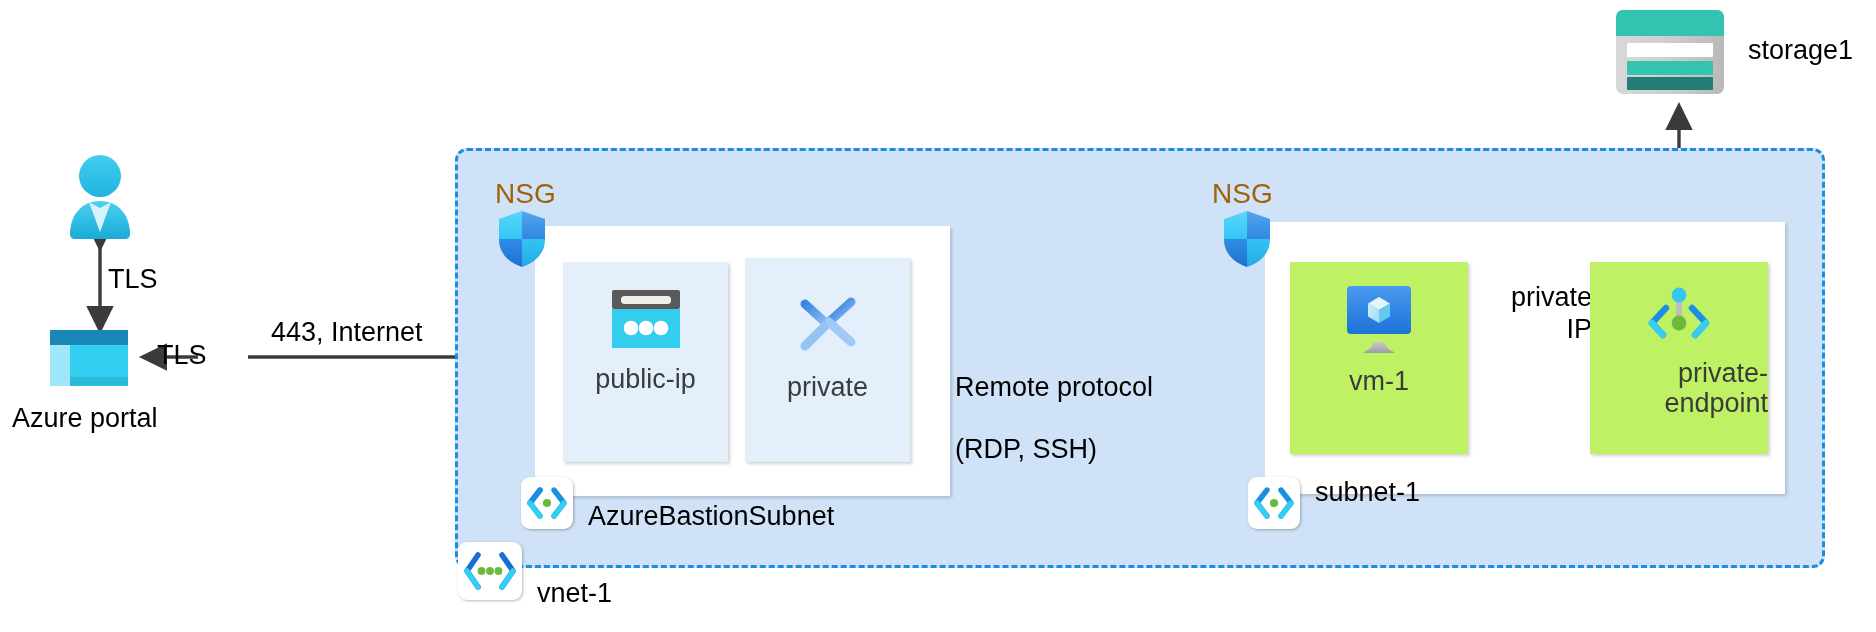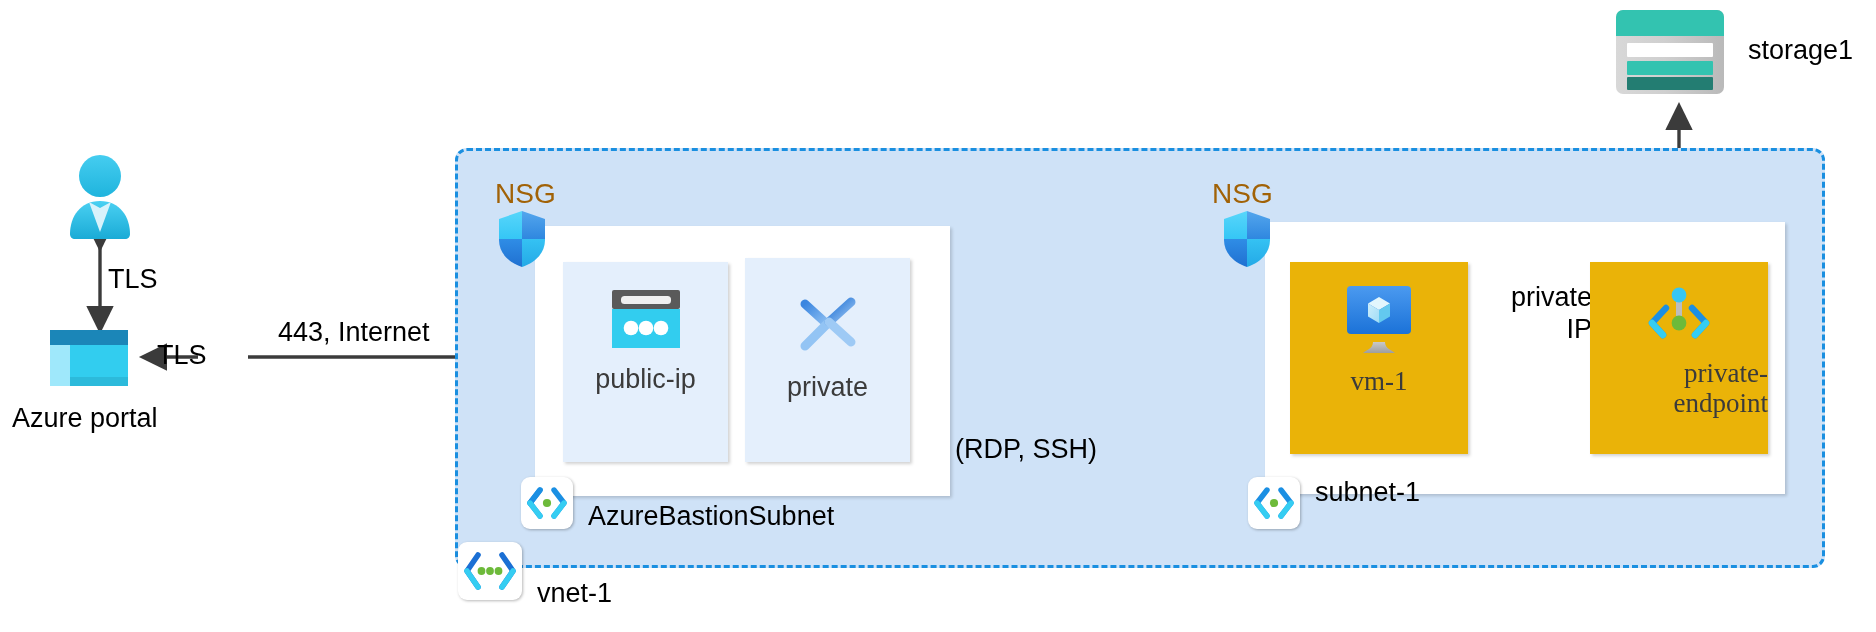--- a/index.html
+++ b/index.html
@@ -44,21 +44,21 @@
   
   .card{
     box-sizing:border-box;
     box-shadow:2px 2px 3px rgba(0,0,0,.18);
     display:flex;
     flex-direction:column;
     align-items:center;
     justify-content:flex-start;
   }
   .card.blue{background:#e4effc;}
-  .card.grey{background:#eab308;font-family:Liberation Serif, serif;}
+  .card.grey{background:#bef264;}
   .card .cap{
     font-size:27px;color:#3b3b3b;text-align:right;line-height:1.12;
   }
   #card-publicip{left:563px;top:262px;width:165px;height:200px;}
   #card-bastion{left:745px;top:258px;width:165px;height:204px;}
   #card-vm1{left:1290px;top:262px;width:178px;height:192px;}
   #card-pe{left:1590px;top:262px;width:178px;height:192px;}
 
   .icon-wrap{margin-top:26px;margin-bottom:10px;}
 
@@ -174,21 +174,21 @@
       <rect x="0" y="0" width="78" height="15" fill="#1b86b8"></rect>
       <rect x="0" y="15" width="20" height="41" fill="#9fe8fb"></rect>
       <rect x="20" y="15" width="58" height="41" fill="#32cdef"></rect>
       <rect x="20" y="47" width="58" height="9" fill="#2cbadb"></rect>
     </svg>
   </div>
   <div class="lbl" style="left:12px;top:403px;">Azure portal</div>
 
   <div class="lbl" style="left:157px;top:340px;">TLS</div>
 
-  <div class="lbl" style="left:278px;top:317px;">443, Internet</div>
+  <div class="lbl" style="left:271px;top:317px;">443, Internet</div>
 
   <div class="lbl nsg-text" style="left:495px;top:177px;">NSG</div>
   <div class="abs" style="left:497px;top:210px;width:50px;height:58px;">
     <svg viewBox="0 0 50 58" width="50" height="58">
       <defs>
         <clipPath id="clipShA">
             <path d="M25 1 L48 9 V30 C48 44 37 53 25 57 C13 53 2 44 2 30 V9 Z"></path>
           </clipPath>
       </defs>
       <g clip-path="url(#clipShA)">
@@ -237,20 +237,21 @@
         <path d="M19 13 L9 26" stroke="#1b8fe3"></path>
         <path d="M9 26 L19 39" stroke="#35cdf2"></path>
         <path d="M33 13 L43 26 L33 39" stroke="#1b8fe3"></path>
         <path d="M43 26 L33 39" stroke="#35cdf2"></path>
       </g>
       <circle cx="26" cy="26" r="4.1" fill="#6dba3a"></circle>
     </svg>
   </div>
   <div class="lbl" style="left:588px;top:501px;">AzureBastionSubnet</div>
 
+  <div class="lbl" style="left:955px;top:372px;">Remote protocol</div>
   <div class="lbl" style="left:955px;top:406px;margin-top:28px;">(RDP, SSH)</div>
 
   <div class="lbl nsg-text" style="left:1212px;top:177px;">NSG</div>
   <div class="abs" style="left:1222px;top:210px;width:50px;height:58px;">
     <svg viewBox="0 0 50 58" width="50" height="58">
       <defs>
         <clipPath id="clipShB">
             <path d="M25 1 L48 9 V30 C48 44 37 53 25 57 C13 53 2 44 2 30 V9 Z"></path>
           </clipPath>
       </defs>

